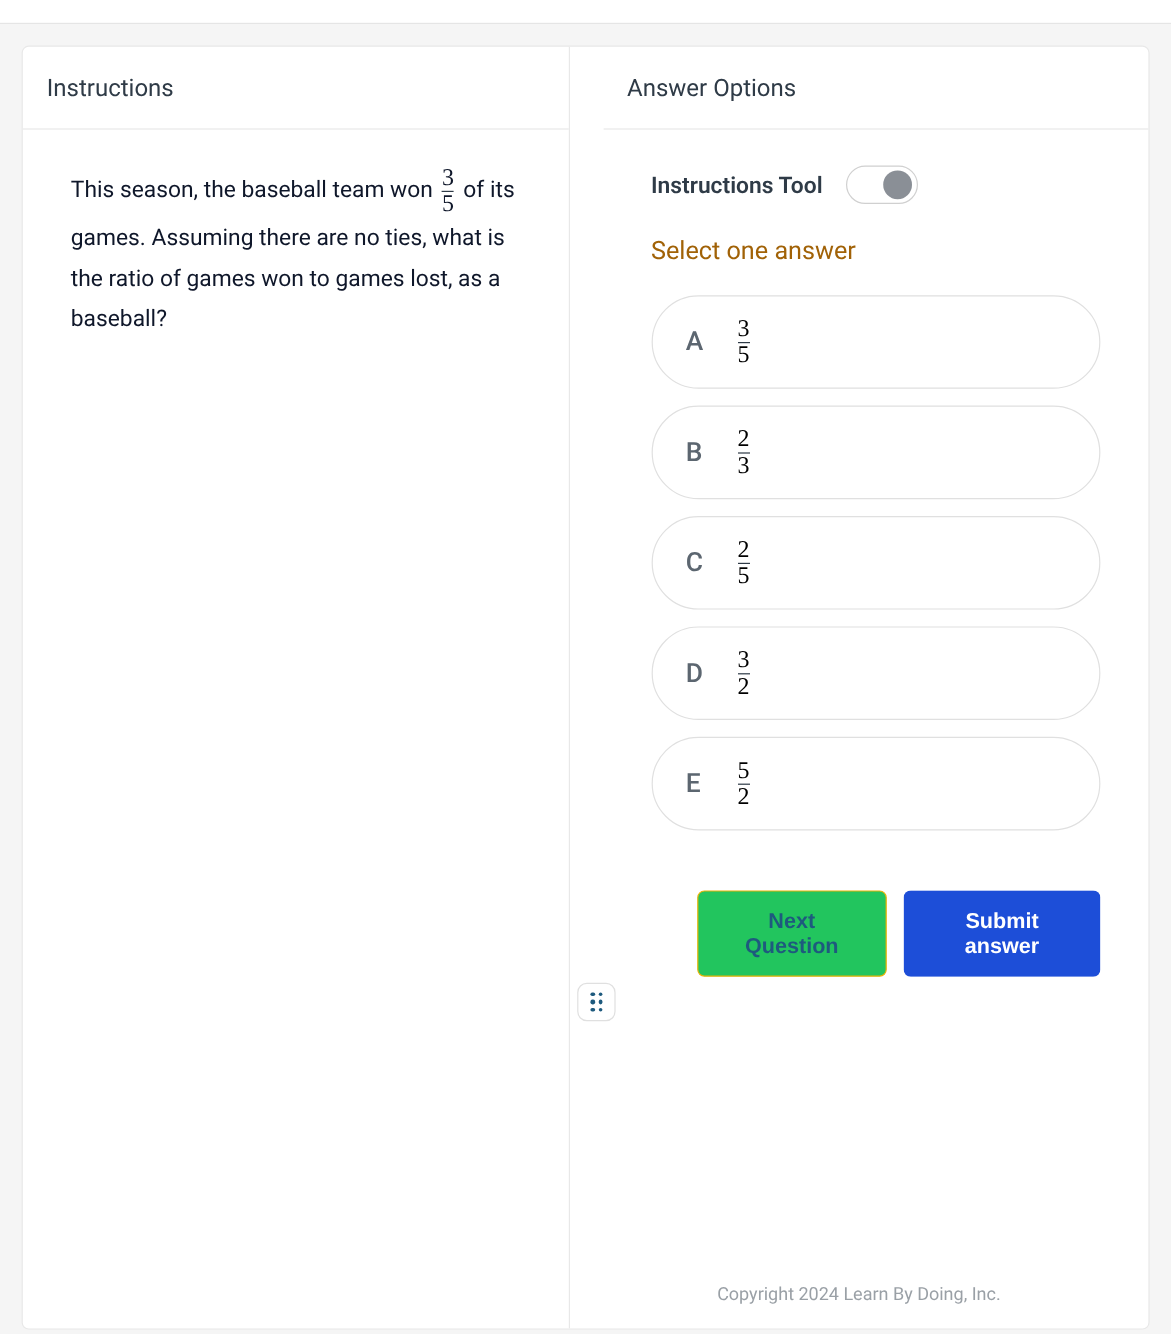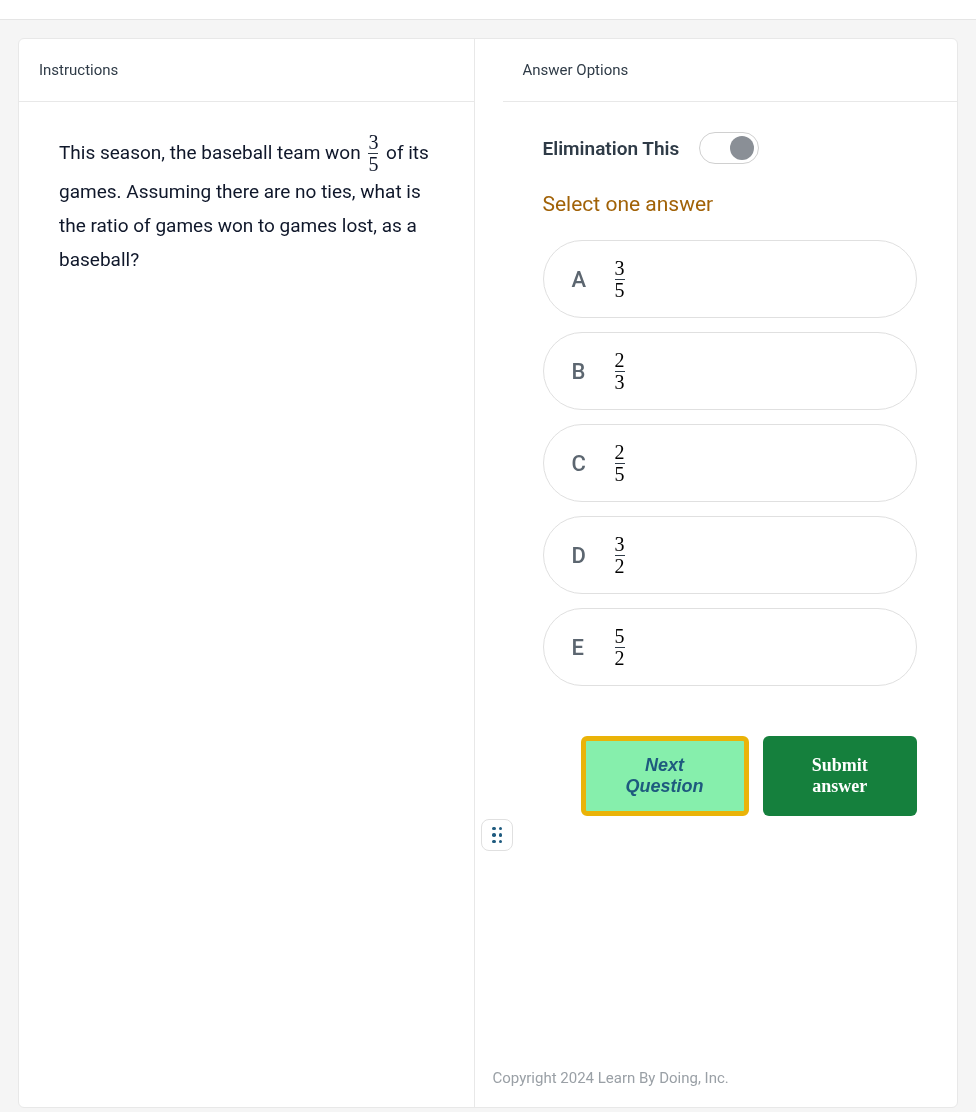--- a/index.html
+++ b/index.html
@@ -32,21 +32,21 @@
       flex: 1;
       display: flex;
       flex-direction: column;
     }
     .panel.left {
       border-right: 1px solid #e8e8e8;
     }
     .panel-header {
       padding: 22px 20px;
       border-bottom: 1px solid #e8e8e8;
-      font-size: 15px;
+      font-size: 20px;
       color: #2f3b47;
       font-weight: 400;
     }
     .panel-body {
       padding: 30px 40px;
       flex: 1;
       position: relative;
     }
     .question-text {
       font-size: 19px;
@@ -138,29 +138,27 @@
     }
     .btn {
       padding: 14px 24px;
       border-radius: 6px;
       font-size: 18px;
       font-weight: 600;
       cursor: pointer;
       border: 1px solid transparent;
     }
     .btn-next {
-      background: #86efac;
+      background: #22c55e;
       color: #1e5a7e;
-      border: 5px solid #eab308;
-      font-style: italic;
+      border: 1px solid #eab308;
     }
     .btn-submit {
-      background: #15803d;
+      background: #1d4ed8;
       color: #ffffff;
-      font-family: Liberation Serif, serif;
     }
     .drag-handle {
       position: absolute;
       left: 462px;
       top: 780px;
       width: 32px;
       height: 32px;
       background: #ffffff;
       border: 1px solid #e0e0e0;
       border-radius: 8px;
@@ -178,23 +176,23 @@
     }
     .drag-dots span {
       width: 3.5px;
       height: 3.5px;
       background: #1e5a7e;
       border-radius: 50%;
     }
     .copyright {
       position: absolute;
       bottom: 20px;
-      left: 18px;
+      left: 0;
       right: 0;
-      text-align: left;
+      text-align: center;
       font-size: 15px;
       color: #9aa0a6;
     }
     .panel.right {
       position: relative;
       padding-left: 28px;
     }
   </style>
 </head>
 <body>
@@ -215,21 +213,21 @@
         <span> of its games. Assuming there are no ties, what is the ratio of games won to games lost, as a baseball?</span>
       </div>
     </div>
   </div>
 
   <div class="panel right">
     <div class="panel-header">Answer Options</div>
     <div class="panel-body">
 
       <div class="elimination-row">
-        <span class="elimination-label">Elimination This</span>
+        <span class="elimination-label">Instructions Tool</span>
         <div class="toggle">
           <div class="knob"></div>
         </div>
       </div>
 
       <div class="select-label">Select one answer</div>
 
       <div class="options">
         <div class="option">
           <span class="letter">A</span>

